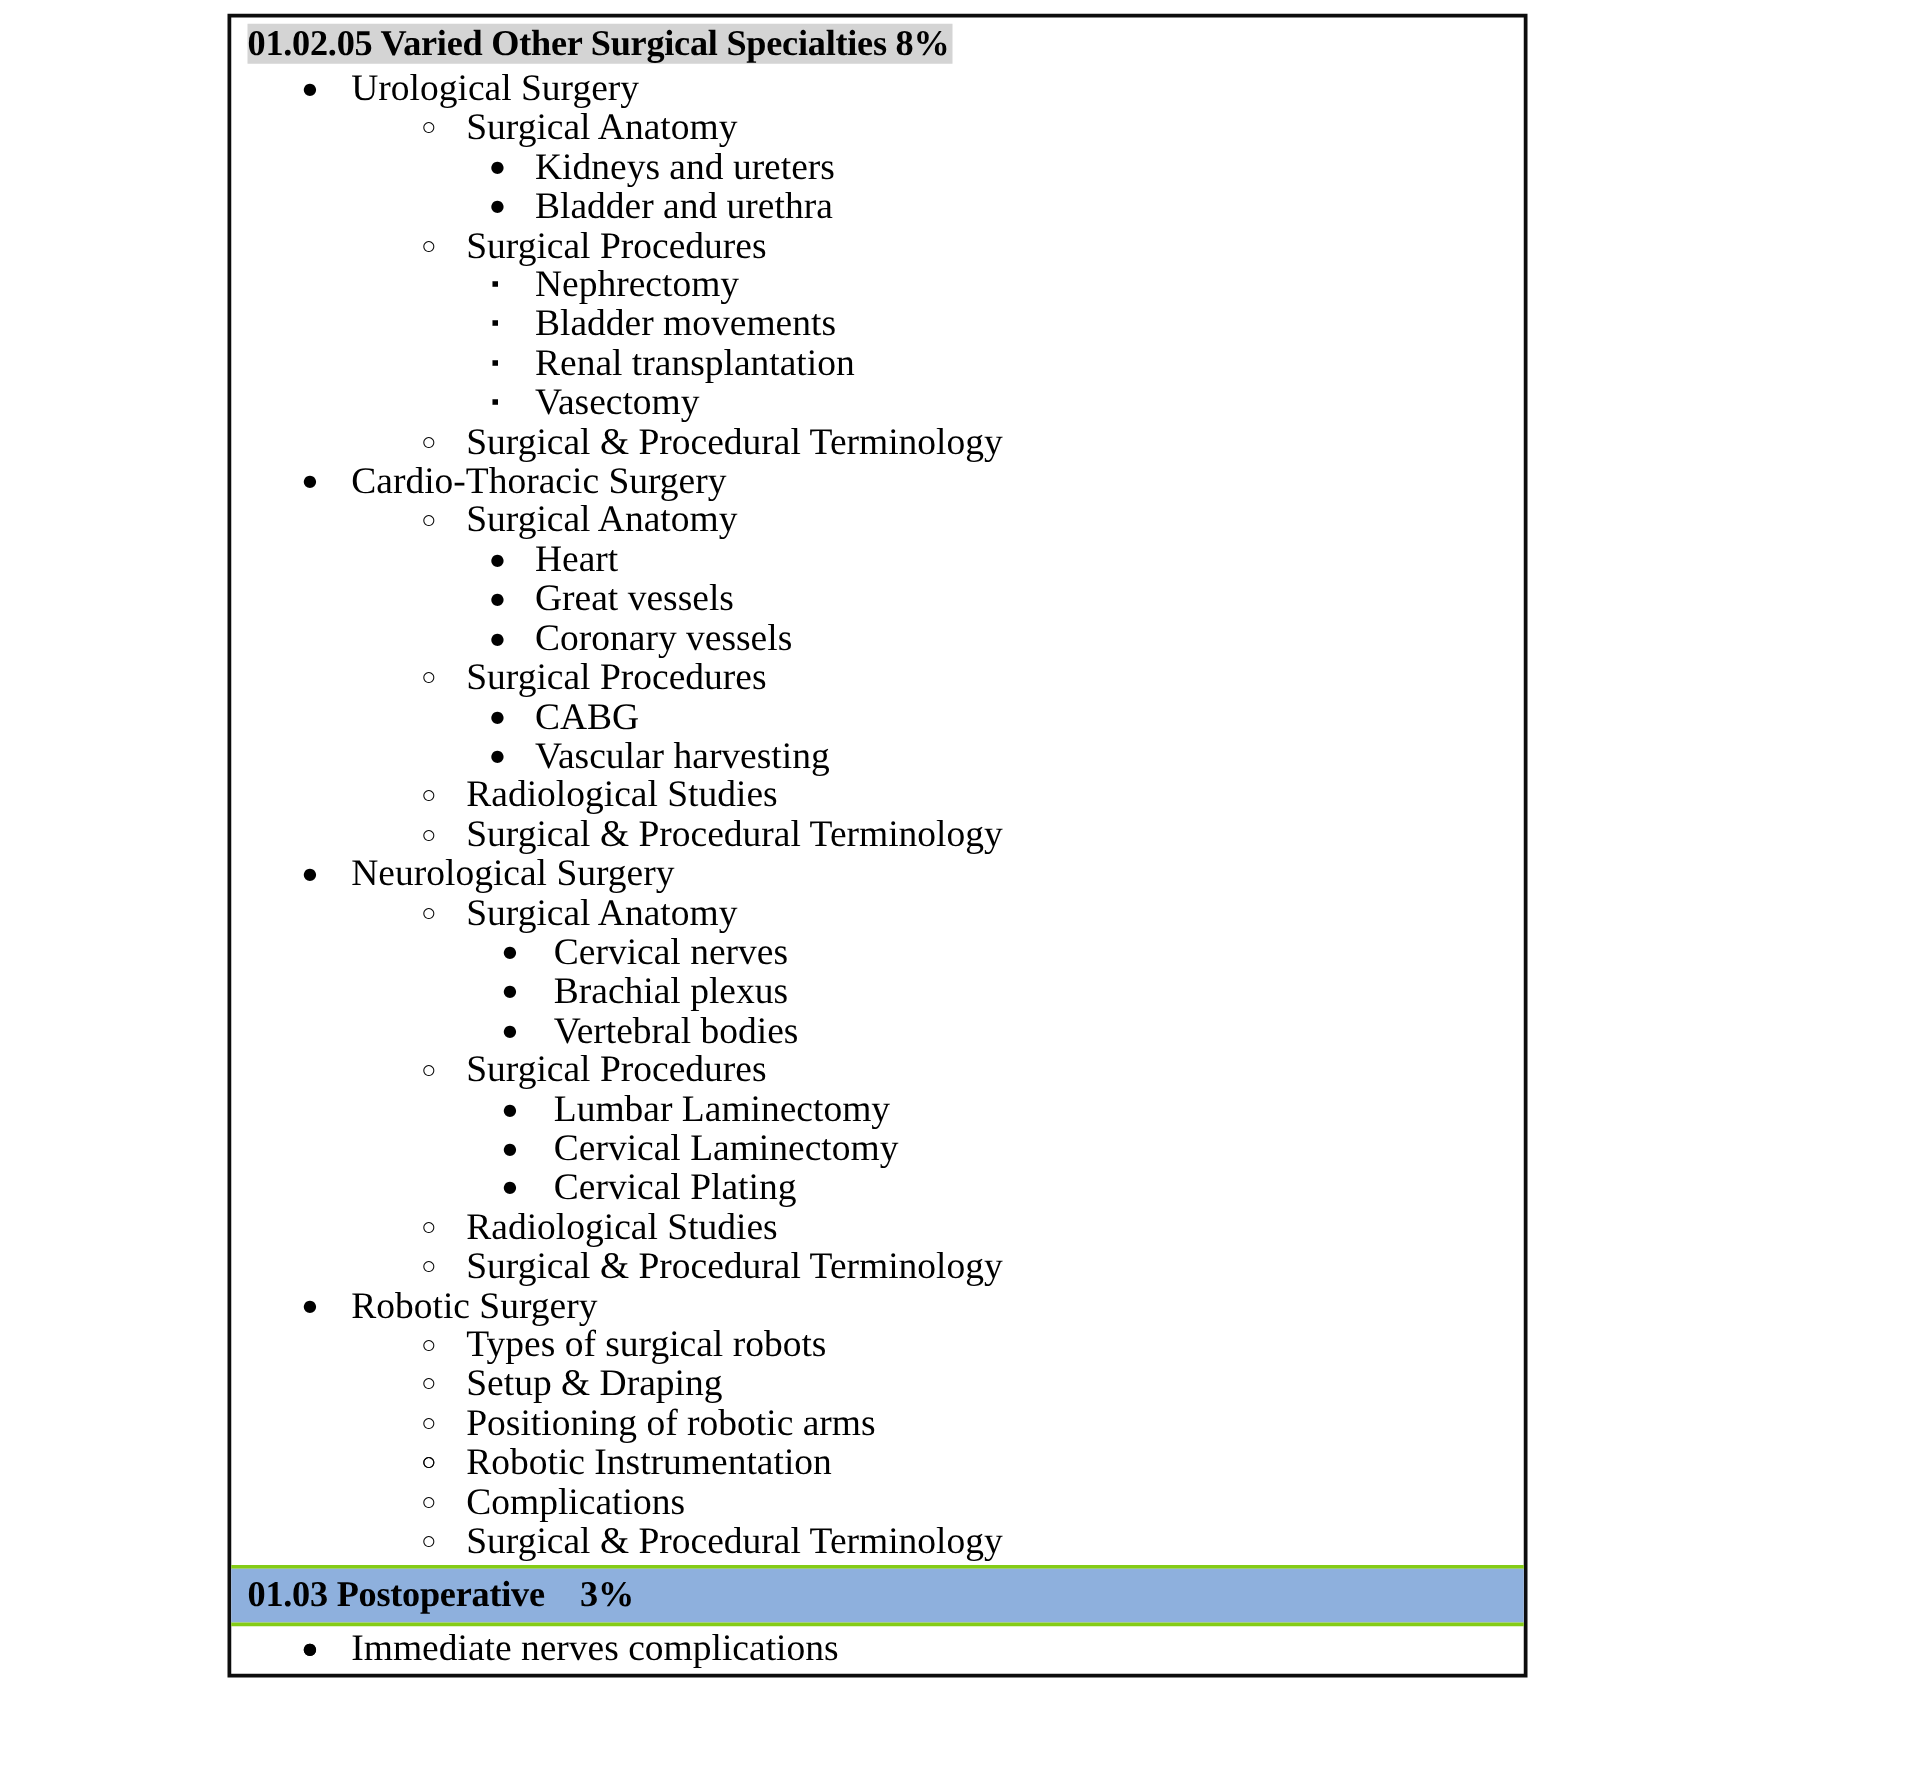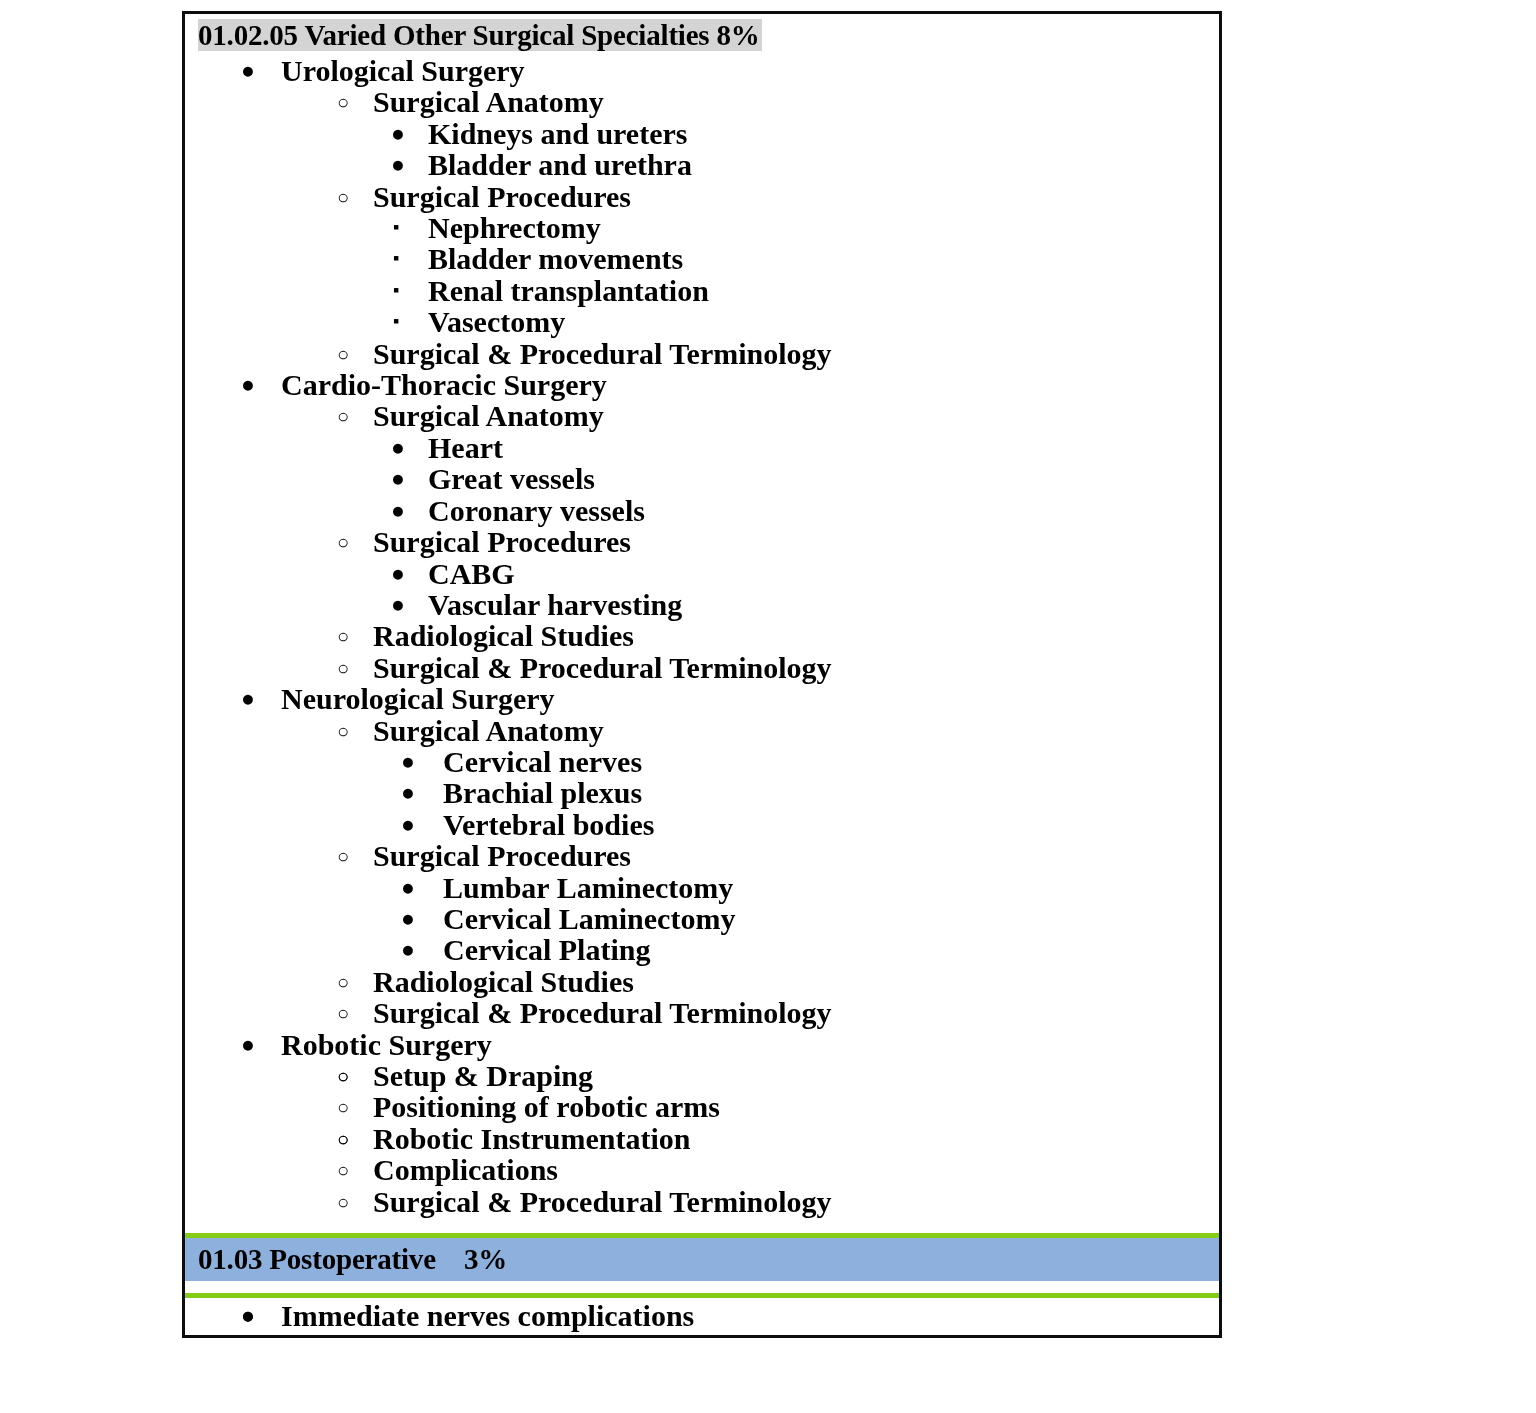--- a/index.html
+++ b/index.html
@@ -36,22 +36,21 @@
     box-sizing: border-box;
   }
 
   .table-row {
     display: block;
     width: 100%;
     box-sizing: border-box;
   }
 
   .row-divider {
-    border-top: 5px solid #84cc16;
-    margin-top: 12px;
+    border-top: 3px solid #84cc16;
   }
 
   
   .section-heading {
     font-weight: bold;
     font-size: 29px;
     line-height: 36px;
     letter-spacing: -0.2px;
     padding: 1px 0 1px 13px;
     white-space: pre;
@@ -87,21 +86,20 @@
 
   .item .bullet {
     position: absolute;
     top: 0;
     display: inline-block;
     text-align: left;
   }
 
   .item .label {
     display: inline-block;
-    font-weight: bold;
   }
 
   
   .bullet.disc {
     font-size: 23px;
     line-height: 31.4px;
   }
   .bullet.circle {
     font-size: 20px;
     line-height: 33px;
@@ -170,21 +168,21 @@
           <div class="item lvl3deep"><span class="bullet disc">●</span><span class="label">Cervical nerves</span></div>
           <div class="item lvl3deep"><span class="bullet disc">●</span><span class="label">Brachial plexus</span></div>
           <div class="item lvl3deep"><span class="bullet disc">●</span><span class="label">Vertebral bodies</span></div>
           <div class="item lvl2"><span class="bullet circle">○</span><span class="label">Surgical Procedures</span></div>
           <div class="item lvl3deep"><span class="bullet disc">●</span><span class="label">Lumbar Laminectomy</span></div>
           <div class="item lvl3deep"><span class="bullet disc">●</span><span class="label">Cervical Laminectomy</span></div>
           <div class="item lvl3deep"><span class="bullet disc">●</span><span class="label">Cervical Plating</span></div>
           <div class="item lvl2"><span class="bullet circle">○</span><span class="label">Radiological Studies</span></div>
           <div class="item lvl2"><span class="bullet circle">○</span><span class="label">Surgical &amp; Procedural Terminology</span></div>
           <div class="item lvl1"><span class="bullet disc">●</span><span class="label">Robotic Surgery</span></div>
-          <div class="item lvl2"><span class="bullet circle">○</span></div>
+          <div class="item lvl2"><span class="bullet circle">○</span><span class="label">Types of surgical robots</span></div>
           <div class="item lvl2"><span class="bullet circle">○</span><span class="label">Setup &amp; Draping</span></div>
           <div class="item lvl2"><span class="bullet circle">○</span><span class="label">Positioning of robotic arms</span></div>
           <div class="item lvl2"><span class="bullet circle">○</span></div>
           <div class="item lvl2"><span class="bullet circle">○</span><span class="label">Robotic Instrumentation</span></div>
           <div class="item lvl2"><span class="bullet circle">○</span><span class="label">Complications</span></div>
           <div class="item lvl2"><span class="bullet circle">○</span><span class="label">Surgical &amp; Procedural Terminology</span></div>
         </div>
     </div>
 
     <div class="table-row row-divider">

